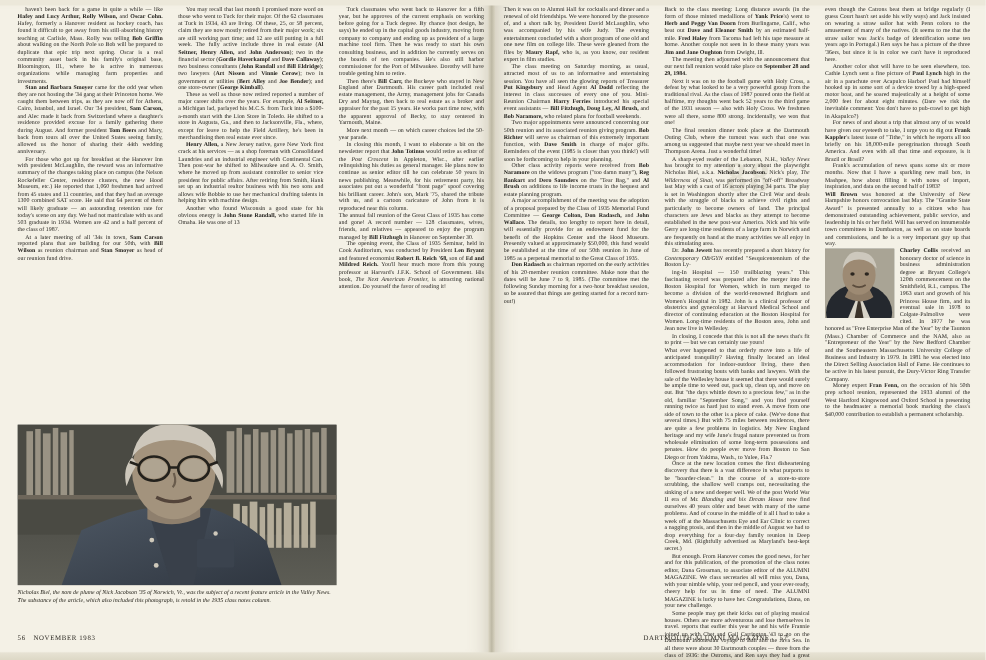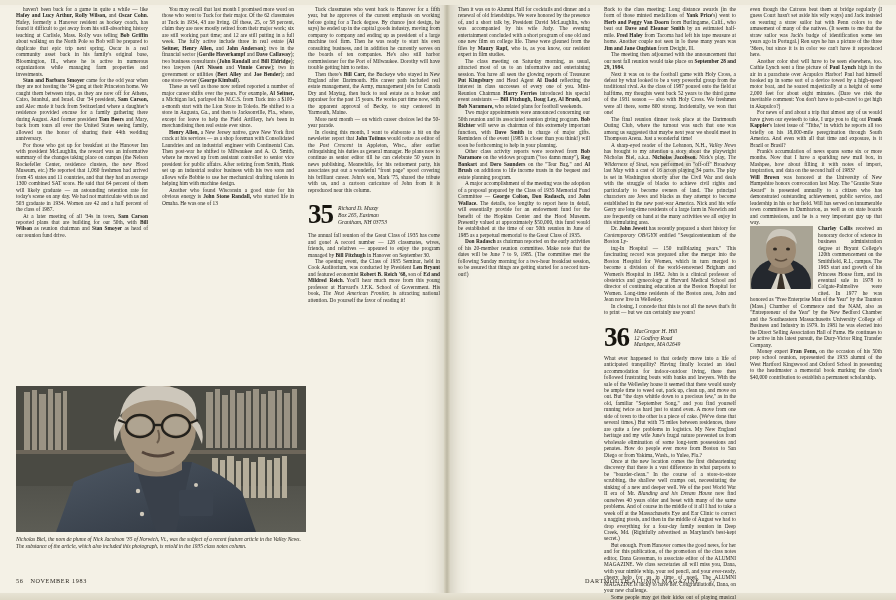--- a/index.html
+++ b/index.html
@@ -117,28 +117,20 @@
       <p><b>Henry Allen,</b> a New Jersey native, gave New York first crack at his services — as a shop foreman with Consolidated Laundries and an industrial engineer with Continental Can. Then post-war he shifted to Milwaukee and A. O. Smith, where he moved up from assistant controller to senior vice president for public affairs. After retiring from Smith, Hank set up an industrial realtor business with his two sons and allows wife Bobbie to use her mechanical drafting talents in helping him with machine design.</p>
       <p>Another who found Wisconsin a good state for his obvious energy is <b>John Stone Randall,</b> who started life in Omaha. He was one of 13</p>
     </div>
 
     <div class="col">
       <p>Tuck classmates who went back to Hanover for a fifth year, but he approves of the current emphasis on working before going for a Tuck degree. By chance (not design, he says) he ended up in the capital goods industry, moving from company to company and ending up as president of a large machine tool firm. Then he was ready to start his own consulting business, and in addition he currently serves on the boards of ten companies. He's also still harbor commissioner for the Port of Milwaukee. Dorothy will have trouble getting him to retire.</p>
       <p>Then there's <b>Bill Carr,</b> the Buckeye who stayed in New England after Dartmouth. His career path included real estate management, the Army, management jobs for Canada Dry and Maytag, then back to real estate as a broker and appraiser for the past 15 years. He works part time now, with the apparent approval of Becky, to stay centered in Yarmouth, Maine.</p>
       <p>More next month — on which career choices led the 50-year parade.</p>
       <p>In closing this month, I want to elaborate a bit on the newsletter report that <b>John Totinus</b> would retire as editor of the <i>Post Crescent</i> in Appleton, Wisc., after earlier relinquishing his duties as general manager. He plans now to continue as senior editor till he can celebrate 50 years in news publishing. Meanwhile, for his retirement party, his associates put out a wonderful "front page" spoof covering his brilliant career. John's son, Mark '75, shared the tribute with us, and a cartoon caricature of John from it is reproduced near this column.</p>
 
-      <div class="classhead">
-        <div class="yr">35</div>
-        <div class="addr">
-          <div>Richard D. Muzzy</div>
-          <div>Box 265, Eastman</div>
-          <div>Grantham, NH 03753</div>
-        </div>
-      </div>
 
       <p class="noindent">The annual fall reunion of the Great Class of 1935 has come and gone! A record number — 128 classmates, wives, friends, and relatives — appeared to enjoy the program managed by <b>Bill Fitzhugh</b> in Hanover on September 30.</p>
       <p>The opening event, the Class of 1935 Seminar, held in Cook Auditorium, was conducted by President <b>Len Bryant</b> and featured economist <b>Robert B. Reich '68,</b> son of <b>Ed and Mildred Reich.</b> You'll hear much more from this young professor at Harvard's J.F.K. School of Government. His book, <i>The Next American Frontier,</i> is attracting national attention. Do yourself the favor of reading it!</p>
     </div>
   </div>
 
   <div class="photo-block">
     <div class="photo">
       <svg class="pho-bg" viewBox="0 0 290 146" preserveAspectRatio="none">
         <defs>
@@ -236,28 +228,20 @@
     <div class="col">
       <p class="noindent">Back to the class meeting: Long distance awards (in the form of those minted medallions of <b>Yank Price</b>'s) went to <b>Herb and Peggy Van Doorn</b> from Burlingame, Calif., who beat out <b>Dave and Eleanor Smith</b> by an estimated half-mile. <b>Fred Haley</b> from Tacoma had left his tape measure at home. Another couple not seen in lo these many years was <b>Jim and Jane Oughton</b> from Dwight, Ill.</p>
       <p>The meeting then adjourned with the announcement that our next fall reunion would take place on <b>September 28 and 29, 1984.</b></p>
       <p>Next it was on to the football game with Holy Cross, a defeat by what looked to be a very powerful group from the traditional rival. As the class of 1987 poured onto the field at halftime, my thoughts went back 52 years to the third game of the 1931 season — also with Holy Cross. We freshmen were all there, some 800 strong. Incidentally, we won that one!</p>
       <p>The final reunion dinner took place at the Dartmouth Outing Club, where the turnout was such that one was among us suggested that maybe next year we should meet in Thompson Arena. Just a wonderful time!</p>
       <p>A sharp-eyed reader of the Lebanon, N.H., <i>Valley News</i> has brought to my attention a story about the playwright Nicholas Biel, a.k.a. <b>Nicholas Jacobson.</b> Nick's play, <i>The Wilderness of Sinai,</i> was performed on "off-off" Broadway last May with a cast of 16 actors playing 34 parts. The play is set in Washington shortly after the Civil War and deals with the struggle of blacks to achieve civil rights and particularly to become owners of land. The principal characters are Jews and blacks as they attempt to become established in the new post-war America. Nick and his wife Gerry are long-time residents of a large farm in Norwich and are frequently on hand at the many activities we all enjoy in this stimulating area.</p>
       <p>Dr. <b>John Jewett</b> has recently prepared a short history for <i>Contemporary OB/GYN</i> entitled "Sesquicentennium of the Boston Ly-</p>
       <p>ing-In Hospital — 150 trailblazing years." This fascinating record was prepared after the merger into the Boston Hospital for Women, which in turn merged to become a division of the world-renowned Brigham and Women's Hospital in 1982. John is a clinical professor of obstetrics and gynecology at Harvard Medical School and director of continuing education at the Boston Hospital for Women. Long-time residents of the Boston area, John and Jean now live in Wellesley.</p>
       <p>In closing, I concede that this is not all the news that's fit to print — but we can certainly use yours!</p>
 
-      <div class="classhead">
-        <div class="yr">36</div>
-        <div class="addr">
-          <div>MacGregor H. Hill</div>
-          <div>12 Godfrey Road</div>
-          <div>Mashpee, MA 02649</div>
-        </div>
-      </div>
 
       <p class="noindent">What ever happened to that orderly move into a life of anticipated tranquility? Having finally located an ideal accommodation for indoor-outdoor living, there then followed frustrating bouts with banks and lawyers. With the sale of the Wellesley house it seemed that there would surely be ample time to weed out, pack up, clean up, and move on out. But "the days whittle down to a precious few," as in the old, familiar "September Song," and you find yourself running twice as hard just to stand even. A move from one side of town to the other is a piece of cake. (We've done that several times.) But with 75 miles between residences, there are quite a few problems in logistics. My New England heritage and my wife June's frugal nature prevented us from wholesale elimination of some long-term possessions and penates. How do people ever move from Boston to San Diego or from Yakima, Wash., to Yulee, Fla.?</p>
       <p>Once at the new location comes the first disheartening discovery that there is a vast difference in what purports to be "boarder-clean." In the course of a store-to-store scrubbing, the shallow well cramps out, necessitating the sinking of a new and deeper well. We of the post World War II era of Mr. <i>Blanding and his Dream House</i> now find ourselves 40 years older and beset with many of the same problems. And of course in the middle of it all I had to take a week off at the Massachusetts Eye and Ear Clinic to correct a nagging ptosis, and then in the middle of August we had to drop everything for a four-day family reunion in Deep Creek, Md. (Rightfully advertised as Maryland's best-kept secret.)</p>
       <p>But enough. From Hanover comes the good news, for her and for this publication, of the promotion of the class notes editor, Dana Grossman, to associate editor of the ALUMNI MAGAZINE. We class secretaries all will miss you, Dana, with your nimble whip, your red pencil, and your ever-ready, cheery help for us in time of need. The ALUMNI MAGAZINE is lucky to have her. Congratulations, Dana, on your new challenge.</p>
       <p>Some people may get their kicks out of playing musical houses. Others are more adventurous and lose themselves in travel.  reports that earlier this year he and his wife Frannie joined up with Chet and Gail Carrington '43 to go on the Dartmouth Indonesian voyage to Bali and the Java Sea. In all there were about 30 Dartmouth couples — three from the class of 1936: the Ostroms,  and  Ren says they had a great time,</p>
     </div>
 
     <div class="col">
       <p class="noindent">even though the Catrons beat them at bridge regularly (I guess Court hasn't set aside his wily ways) and Jack insisted on wearing a straw sailor hat with Penn colors to the amusement of many of the natives. (It seems to me that the straw sailor was Jack's badge of identification some ten years ago in Portugal.) Ren says he has a picture of the three '36ers, but since it is in color we can't have it reproduced here.</p>
       <p>Another color shot will have to be seen elsewhere, too. Cathie Lynch sent a fine picture of <b>Paul Lynch</b> high in the air in a parachute over Acapulco Harbor! Paul had himself hooked up in some sort of a device towed by a high-speed motor boat, and he soared majestically at a height of some 2,000 feet for about eight minutes. (Dare we risk the inevitable comment: You don't have to pub-crawl to get high in Akapulco?)</p>

